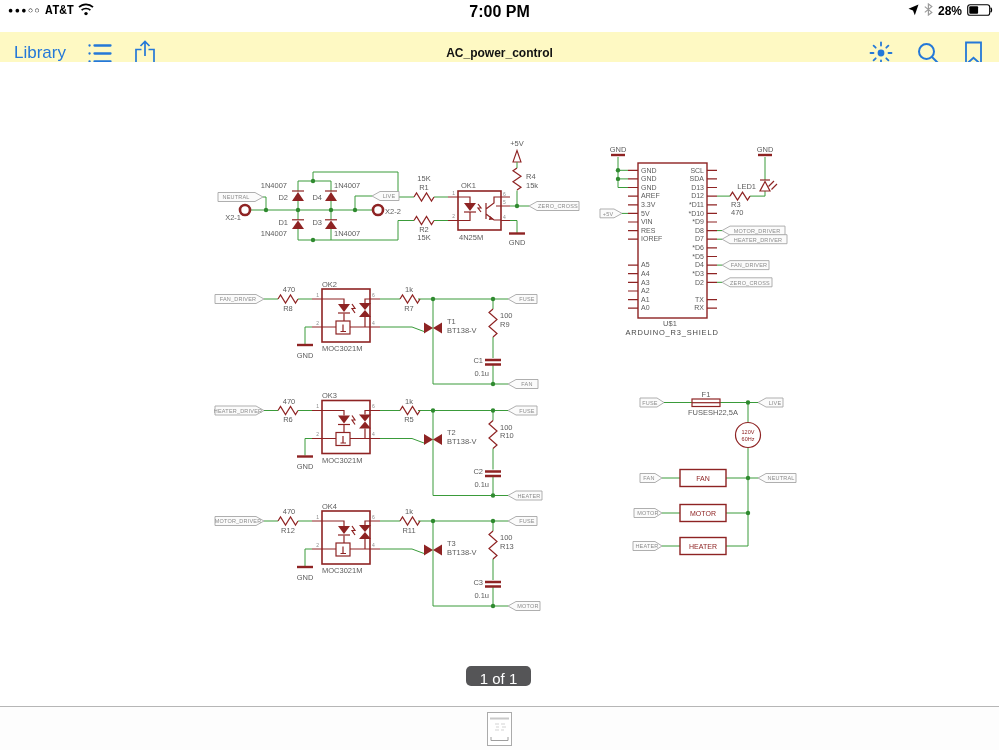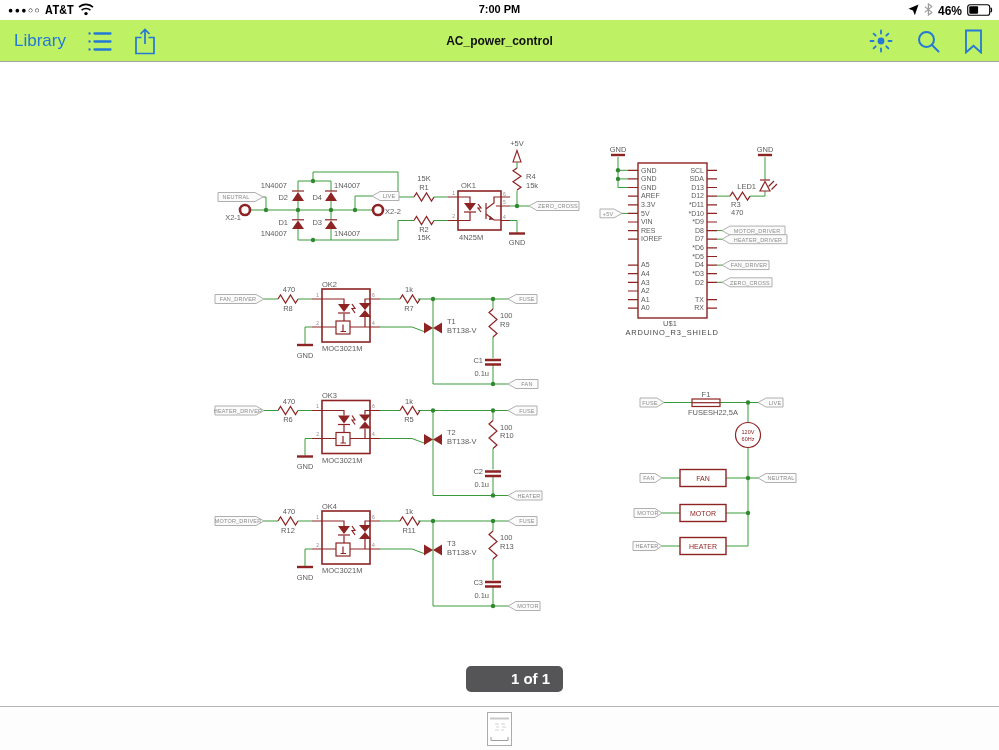--- a/index.html
+++ b/index.html
@@ -2,35 +2,35 @@
 <html><head>
 <meta charset="utf-8">
 <style>
   html,body{margin:0;padding:0;background:#fff;width:999px;height:750px;overflow:hidden;
             font-family:"Liberation Sans",sans-serif;-webkit-font-smoothing:antialiased;}
   .statusbar{position:absolute;left:0;top:0;width:999px;height:20px;background:#fff;
              font-size:12px;color:#000;}
   .sb-left{position:absolute;left:8px;top:3px;display:flex;align-items:center;gap:4px;}
   .sb-dots{font-size:8.5px;letter-spacing:1.5px;position:relative;top:-1px;}
   .sb-carrier{font-weight:bold;font-size:12px;font-family:Liberation Mono, monospace;}
-  .sb-time{position:absolute;left:0;right:0;top:3px;text-align:center;font-weight:bold;font-size:11px;}
+  .sb-time{position:absolute;left:0;right:0;top:3px;text-align:center;font-weight:bold;font-size:16px;}
   .sb-right{position:absolute;right:6px;top:3px;display:flex;align-items:center;gap:5px;}
   .sb-batt-pct{font-weight:bold;font-size:12px;}
-  .toolbar{position:absolute;left:0;top:20px;width:999px;height:42px;background:#bef264;
+  .toolbar{position:absolute;left:0;top:32px;width:999px;height:42px;background:#fef9c3;
            border-bottom:1px solid #a5a5a5;box-sizing:border-box;}
   .tb-left{position:absolute;left:14px;top:0;height:42px;display:flex;align-items:center;gap:22px;}
   .tb-library{color:#2478d8;font-size:17px;cursor:pointer;}
   .tb-title{position:absolute;left:0;right:0;top:0;height:42px;line-height:42px;text-align:center;
             font-size:12px;font-weight:bold;color:#111;}
   .tb-right{position:absolute;right:16px;top:0;height:42px;display:flex;align-items:center;gap:24px;}
   .icon-btn{display:flex;align-items:center;justify-content:center;cursor:pointer;}
   .pdf-page{position:absolute;left:0;top:62px;width:999px;height:644px;background:#fff;}
   .schsvg{position:absolute;left:0;top:-62px;}
-  .page-badge{position:absolute;left:466px;top:666px;width:65px;height:26px;background:rgba(72,72,74,0.93);
-              border-radius:5px;color:#fff;font-weight:bold;font-size:15px;text-align:center;line-height:26px;padding-left:32px;}
+  .page-badge{position:absolute;left:466px;top:666px;width:65px;height:20px;background:rgba(72,72,74,0.93);
+              border-radius:5px;color:#fff;font-weight:normal;font-size:15px;text-align:center;line-height:26px;}
   .bottombar{position:absolute;left:0;top:706px;width:999px;height:44px;background:#fdfdfd;
              border-top:1px solid #b6b6b6;box-sizing:border-box;}
   .thumb{position:absolute;left:487px;top:5px;width:25px;height:34px;cursor:pointer;}
   
   .schsvg text{font-family:"Liberation Sans",sans-serif;}
   .w{stroke:#3a9b3a;stroke-width:1;fill:none;}
   .sym{stroke:#8e2323;stroke-width:1.2;fill:none;}
   .symf{fill:#8e2323;stroke:none;}
   .box{stroke:#8e2323;stroke-width:1.6;fill:none;}
   .box2{stroke:#8e2323;stroke-width:1.4;fill:none;}
@@ -66,21 +66,21 @@
     <span>
       <svg width="11" height="12" viewBox="0 0 11 12">
           <path d="M10.5,0.5 L0.5,4.8 L5,6.4 L6.8,11.3 Z" fill="#000"></path>
         </svg>
     </span>
     <span>
       <svg width="9" height="13" viewBox="0 0 9 13">
         <path d="M0.8,3.6 L7.8,9.4 L4.4,12 L4.4,1 L7.8,3.6 L0.8,9.4" stroke="#9b9b9b" stroke-width="1.2" fill="none"></path>
       </svg>
     </span>
-    <span class="sb-batt-pct">46%</span>
+    <span class="sb-batt-pct">28%</span>
     <span>
       <svg width="26" height="12" viewBox="0 0 26 12">
         <rect x="0.7" y="0.7" width="22" height="10.6" rx="2.4" stroke="#000" stroke-width="1.1" fill="none"></rect>
         <rect x="2.3" y="2.3" width="8.8" height="7.4" rx="1" fill="#000"></rect>
         <path d="M23.6,3.8 A3,3 0 0 1 23.6,8.2" stroke="#000" stroke-width="1.3" fill="none"></path>
       </svg>
     </span>
   </div>
 </div>
 

